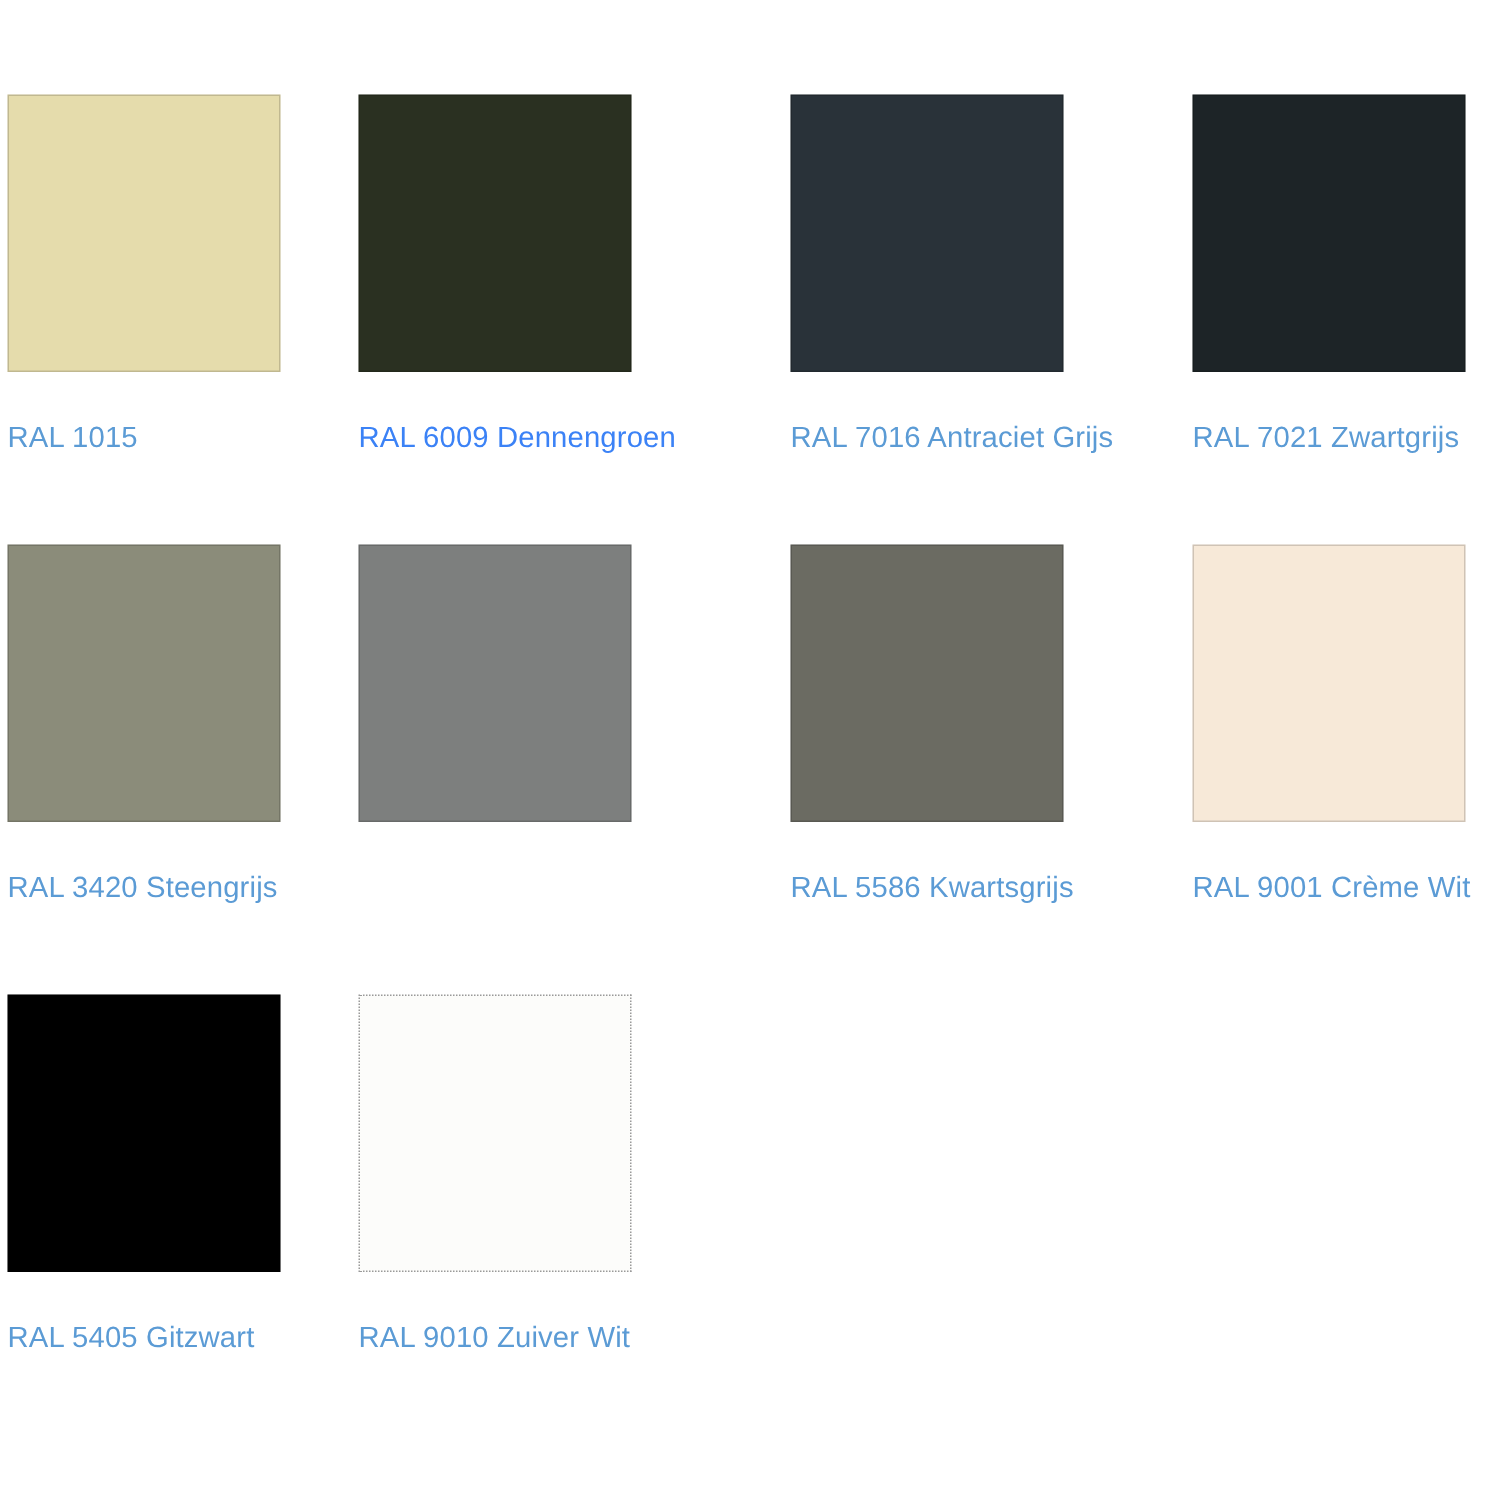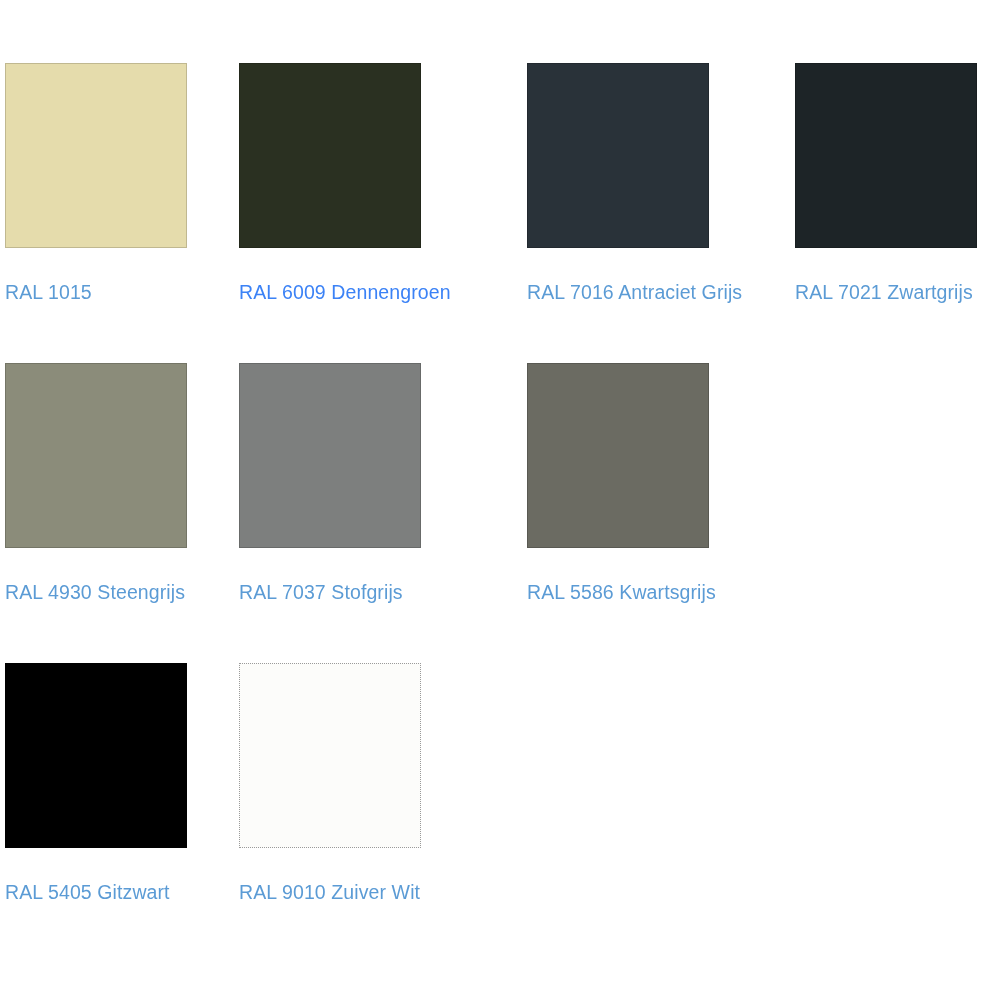--- a/index.html
+++ b/index.html
@@ -93,29 +93,32 @@
     </div>
     <div class="swatch-cell col-3">
       <a class="swatch-chip" style="background-color:#1d2427;"></a>
       <span class="swatch-label" style="color: rgb(91, 155, 213);">RAL 7021 Zwartgrijs</span>
     </div>
   </div>
 
   <div class="swatch-row row-1">
     <div class="swatch-cell col-0">
       <a class="swatch-chip" style="background-color:#8b8c7a;"></a>
-      <span class="swatch-label" style="color: rgb(91, 155, 213);">RAL 4930 Steengrijs</span>
+      <span class="swatch-label" style="color: rgb(91, 155, 213);">RAL 3420 Steengrijs</span>
     </div>
     <div class="swatch-cell col-1">
       <a class="swatch-chip" style="background-color:#7d7f7e;"></a>
-      <span class="swatch-label" style="color: rgb(91, 155, 213);">RAL 7037 Stofgrijs</span>
     </div>
     <div class="swatch-cell col-2">
       <a class="swatch-chip" style="background-color:#6b6b62;"></a>
       <span class="swatch-label" style="color: rgb(91, 155, 213);">RAL 5586 Kwartsgrijs</span>
+    </div>
+    <div class="swatch-cell col-3">
+      <a class="swatch-chip" style="background-color:#f7e9d8;"></a>
+      <span class="swatch-label" style="color: rgb(91, 155, 213);">RAL 9001 Crème Wit</span>
     </div>
   </div>
 
   <div class="swatch-row row-2">
     <div class="swatch-cell col-0">
       <a class="swatch-chip" style="background-color:#000000;"></a>
       <span class="swatch-label" style="color: rgb(91, 155, 213);">RAL 5405 Gitzwart</span>
     </div>
     <div class="swatch-cell col-1">
       <a class="swatch-chip light-chip" style="background-color:#fcfcfa;"></a>

